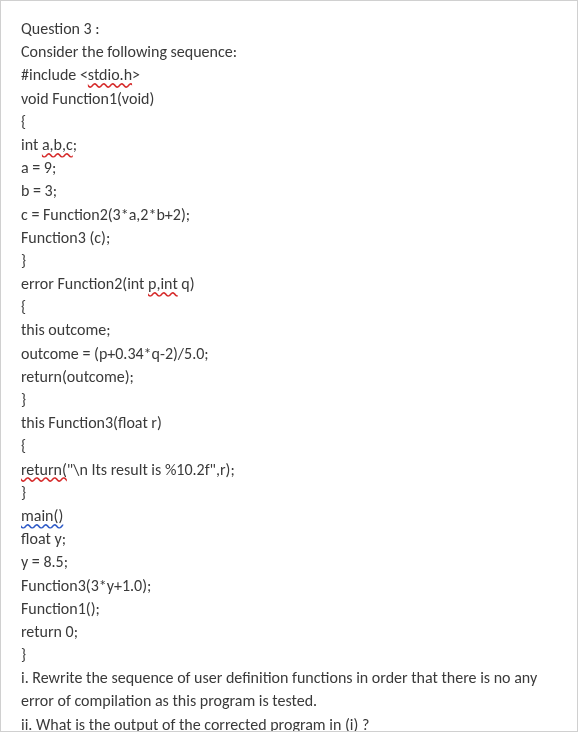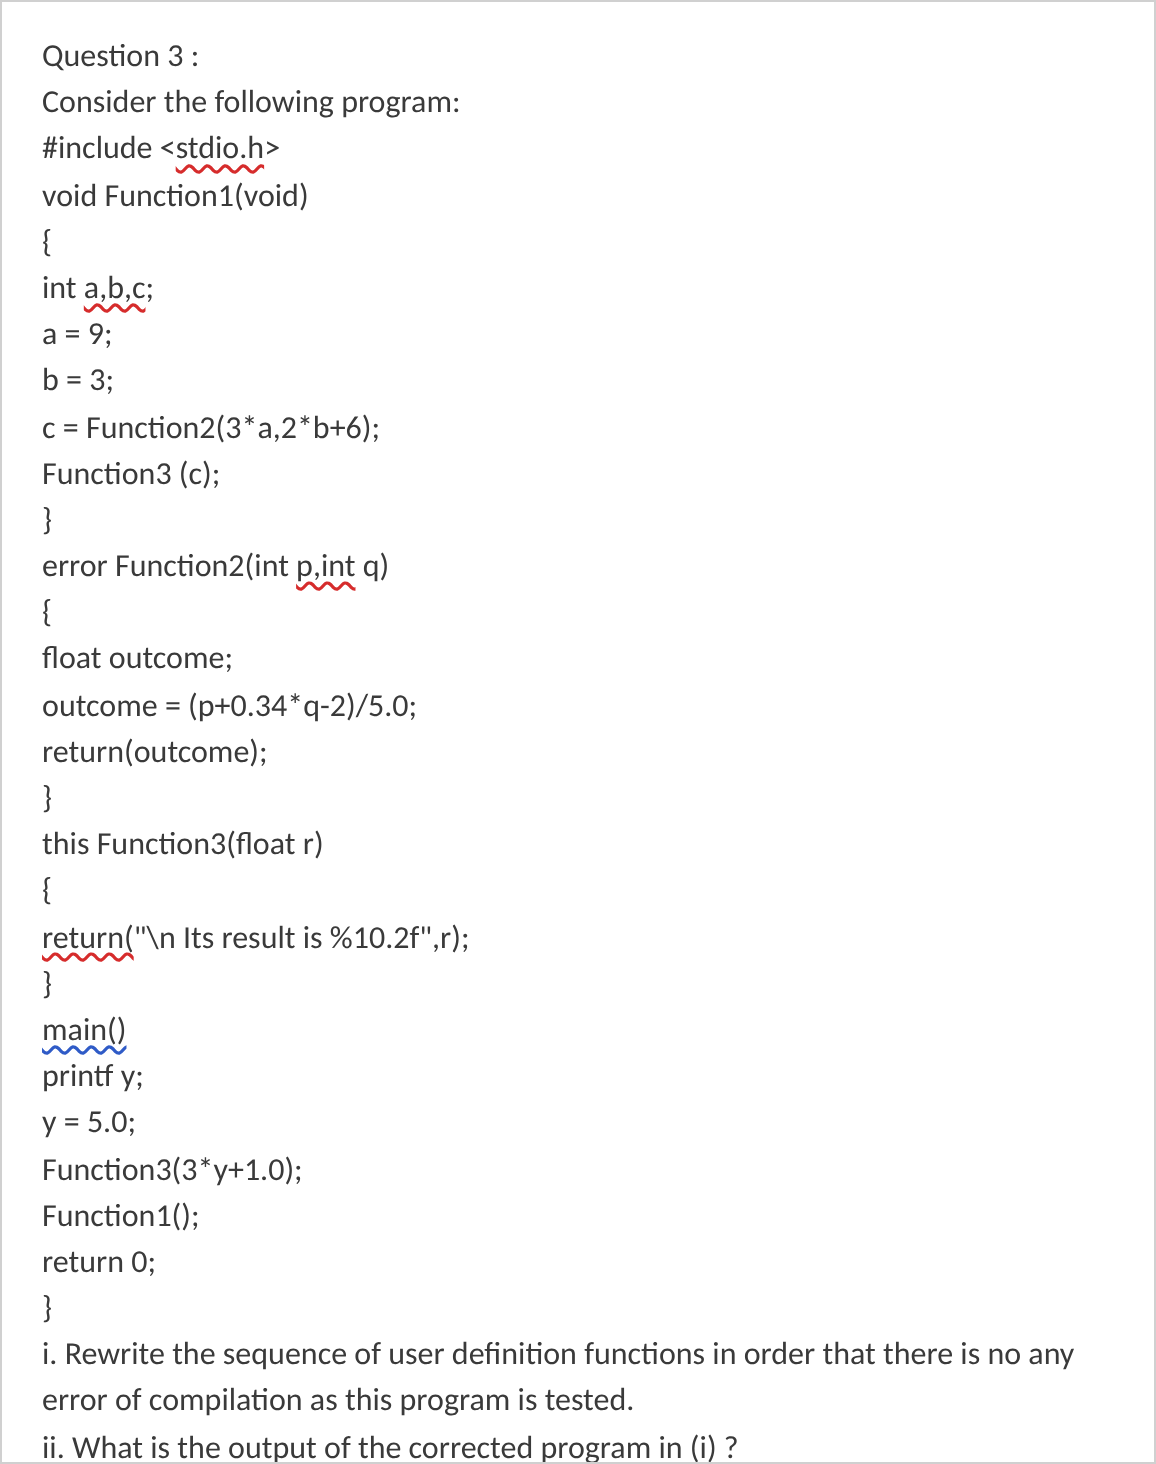--- a/index.html
+++ b/index.html
@@ -31,53 +31,53 @@
     .squiggle-blue {
       text-decoration: underline wavy #2f5bc7;
       text-decoration-skip-ink: none;
       text-underline-offset: 2px;
     }
   </style>
 </head>
 <body>
 
 <span class="line">Question 3 :</span>
-<span class="line">Consider the following program:</span>
+<span class="line">Consider the following sequence:</span>
 
 <span class="line"><span>#include &lt;</span><span class="squiggle-red">stdio.h</span><span>&gt;</span></span>
 
 <span class="line">void Function1(void)</span>
 <span class="line">{</span>
 
 <span class="line"><span>int </span><span class="squiggle-red">a,b,c</span><span>;</span></span>
 
 <span class="line">a = 9;</span>
 <span class="line">b = 3;</span>
-<span class="line">c = Function2(3*a,2*b+6);</span>
+<span class="line">c = Function2(3*a,2*b+2);</span>
 <span class="line">Function3 (c);</span>
 <span class="line">}</span>
 
 <span class="line"><span>error Function2(int </span><span class="squiggle-red">p,int</span><span> q)</span></span>
 
 <span class="line">{</span>
-<span class="line">float outcome;</span>
+<span class="line">this outcome;</span>
 <span class="line">outcome = (p+0.34*q-2)/5.0;</span>
 <span class="line">return(outcome);</span>
 <span class="line">}</span>
 
 <span class="line">this Function3(float r)</span>
 <span class="line">{</span>
 
 <span class="line"><span class="squiggle-red">return(</span><span>"\n Its result is %10.2f",r);</span></span>
 
 <span class="line">}</span>
 
 <span class="line"><span class="squiggle-blue">main()</span></span>
 
-<span class="line">printf y;</span>
-<span class="line">y = 5.0;</span>
+<span class="line">float y;</span>
+<span class="line">y = 8.5;</span>
 <span class="line">Function3(3*y+1.0);</span>
 <span class="line">Function1();</span>
 <span class="line">return 0;</span>
 <span class="line">}</span>
 
 <span class="line">i. Rewrite the sequence of user definition functions in order that there is no any error of compilation as this program is tested.</span>
 <span class="line">ii. What is the output of the corrected program in (i) ?</span>
 
 </body></html>

